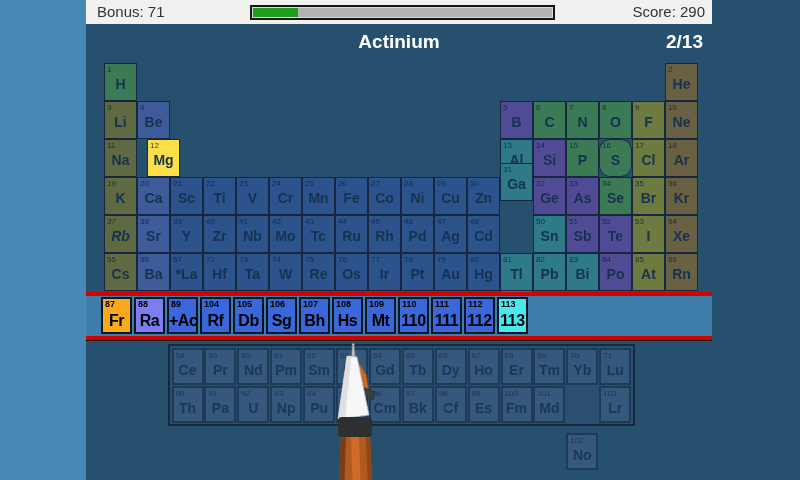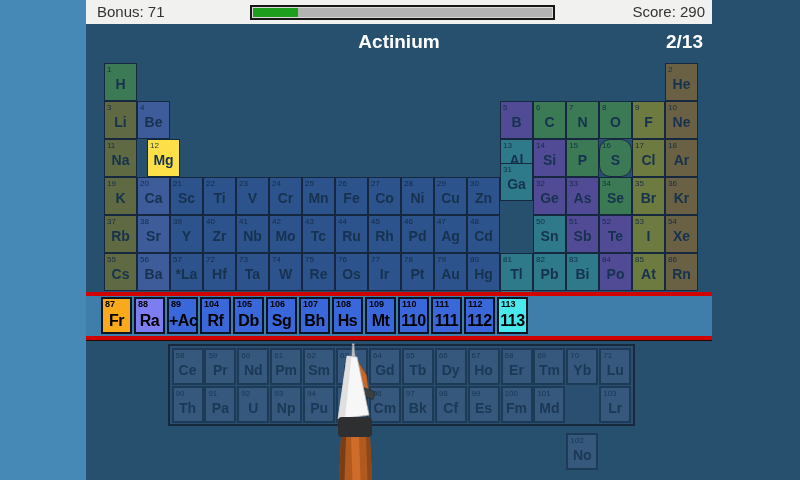--- a/index.html
+++ b/index.html
@@ -204,21 +204,21 @@
           <span class="sym">Se</span>
         </div>
         <div class="mcell" style="left: 546px; top: 177px; background: rgb(109, 122, 64);">
           <span class="num">35</span>
           <span class="sym">Br</span>
         </div>
         <div class="mcell" style="left: 579px; top: 177px; background: rgb(106, 97, 69);">
           <span class="num">36</span>
           <span class="sym">Kr</span>
         </div>
-        <div class="mcell" style="left: 18px; top: 215px; background: rgb(95, 106, 66);">
+        <div class="mcell" style="left: 18px; top: 215px; background: rgb(95, 106, 66); font-style: italic;">
           <span class="num">37</span>
           <span class="sym">Rb</span>
         </div>
         <div class="mcell" style="left: 51px; top: 215px; background: rgb(61, 92, 153);">
           <span class="num">38</span>
           <span class="sym">Sr</span>
         </div>
         <div class="mcell" style="left: 84px; top: 215px; background: rgb(45, 83, 140);">
           <span class="num">39</span>
           <span class="sym">Y</span>

